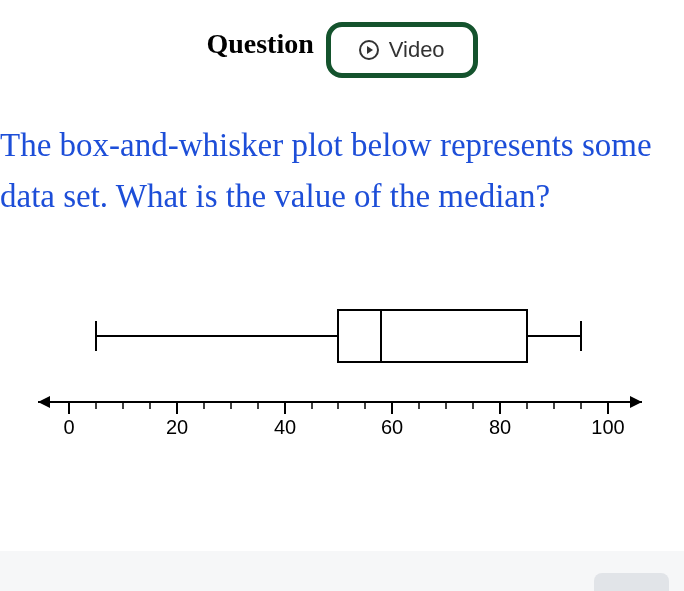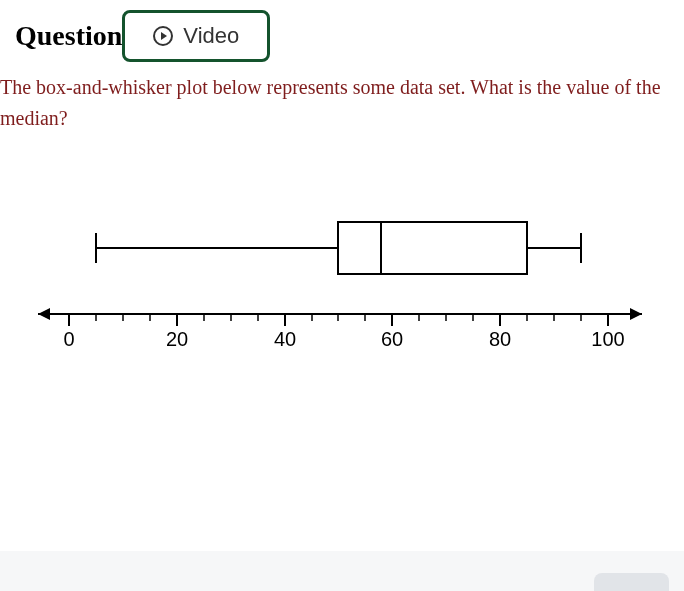--- a/index.html
+++ b/index.html
@@ -11,45 +11,47 @@
       font-family: Georgia, 'Times New Roman', serif;
       background: #ffffff;
       width: 684px;
       height: 591px;
       overflow: hidden;
       position: relative;
     }
     .header {
       display: flex;
       align-items: center;
-      justify-content: flex-start;
+      justify-content: center;
       padding: 10px 15px;
+      gap: 12px;
     }
     .question-title {
       font-weight: bold;
       font-size: 28px;
       color: #000;
       font-family: Georgia, serif;
     }
     .header-buttons {
       display: flex;
       gap: 12px;
     }
     .btn {
-      border: 3px solid #14532d;
-      border-radius: 8px;
+      border: 5px solid #14532d;
+      border-radius: 16px;
       padding: 10px 28px;
       font-size: 22px;
       background: #fff;
       font-family: -apple-system, BlinkMacSystemFont, 'Segoe UI', Arial, sans-serif;
       color: #333;
       display: flex;
       align-items: center;
       gap: 10px;
       cursor: pointer;
+      margin-top: 12px;
     }
     .play-icon {
       width: 20px;
       height: 20px;
       border: 2px solid #333;
       border-radius: 50%;
       display: flex;
       align-items: center;
       justify-content: center;
       flex-shrink: 0;
@@ -57,23 +59,24 @@
     .play-icon::after {
       content: '';
       width: 0;
       height: 0;
       border-left: 6px solid #333;
       border-top: 4px solid transparent;
       border-bottom: 4px solid transparent;
       margin-left: 2px;
     }
     .question-text {
-      font-size: 20px;
+      font-size: 33px;
       line-height: 1.55;
-      color: #7f1d1d;
+      color: #1d4ed8;
+      margin-top: 32px;
       font-family: Georgia, serif;
     }
     .chart-area {
       position: relative;
       margin-top: 60px;
       height: 180px;
     }
     .boxplot-svg {
       width: 660px;
       height: 180px;

